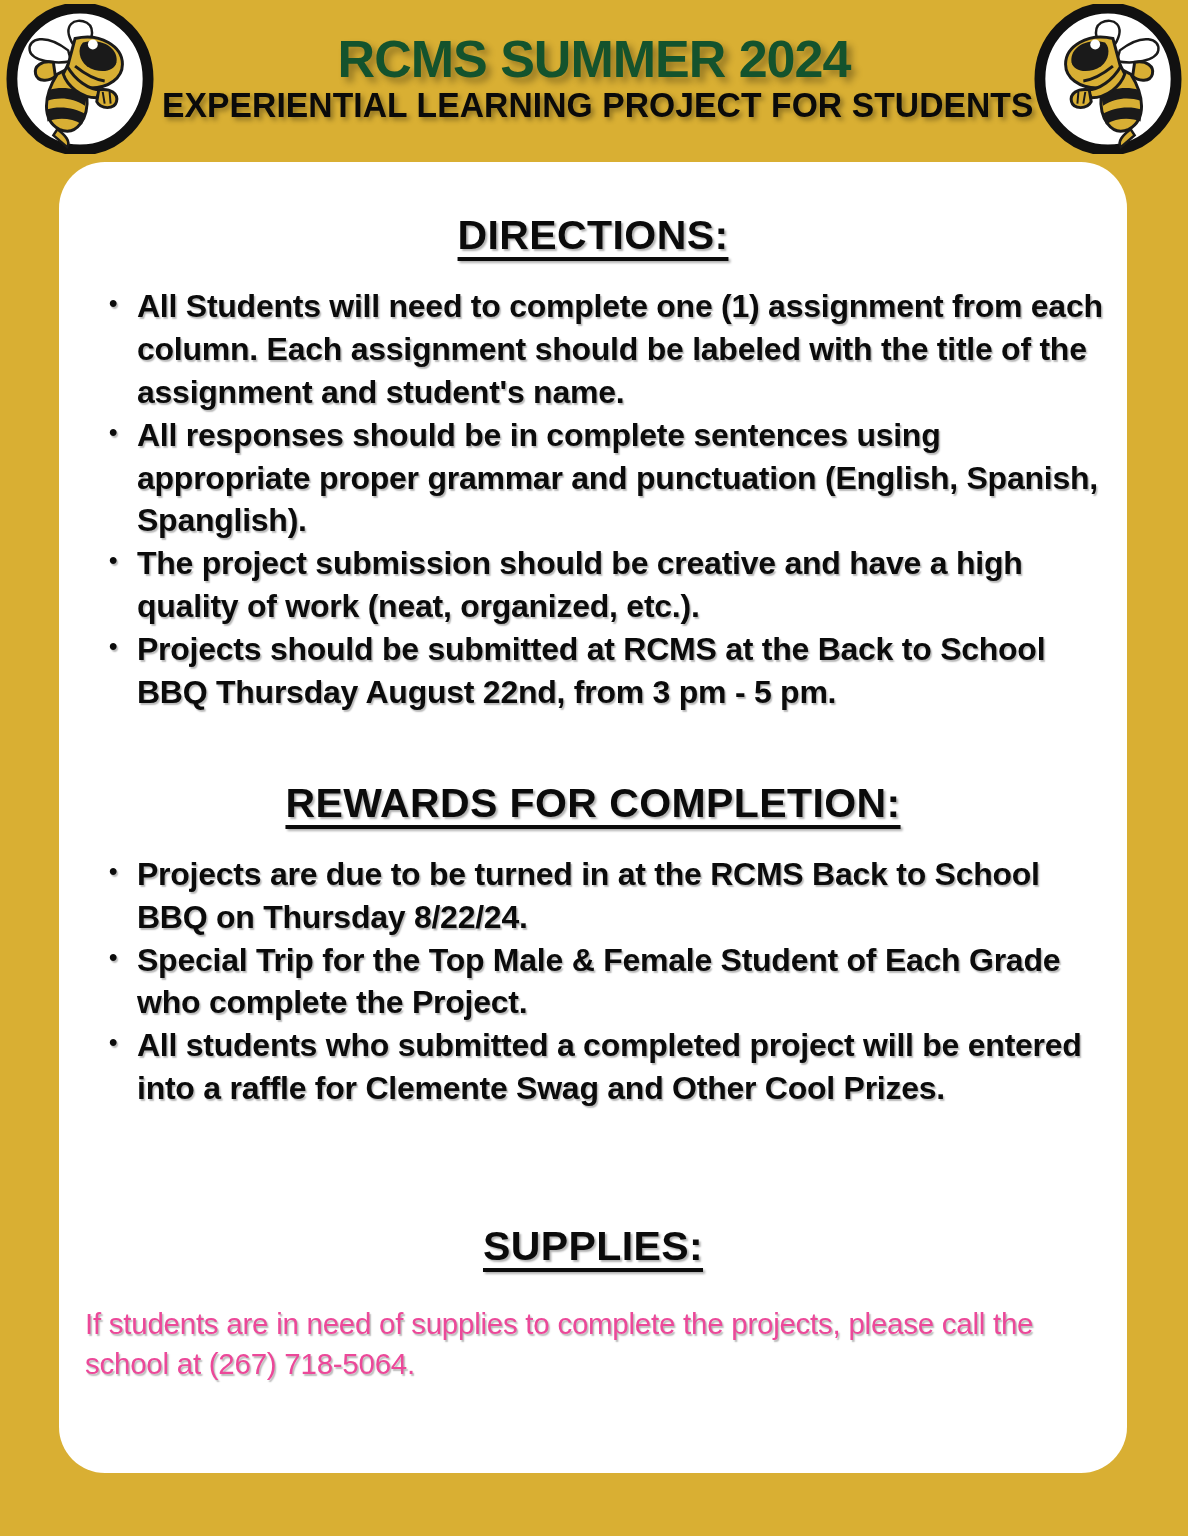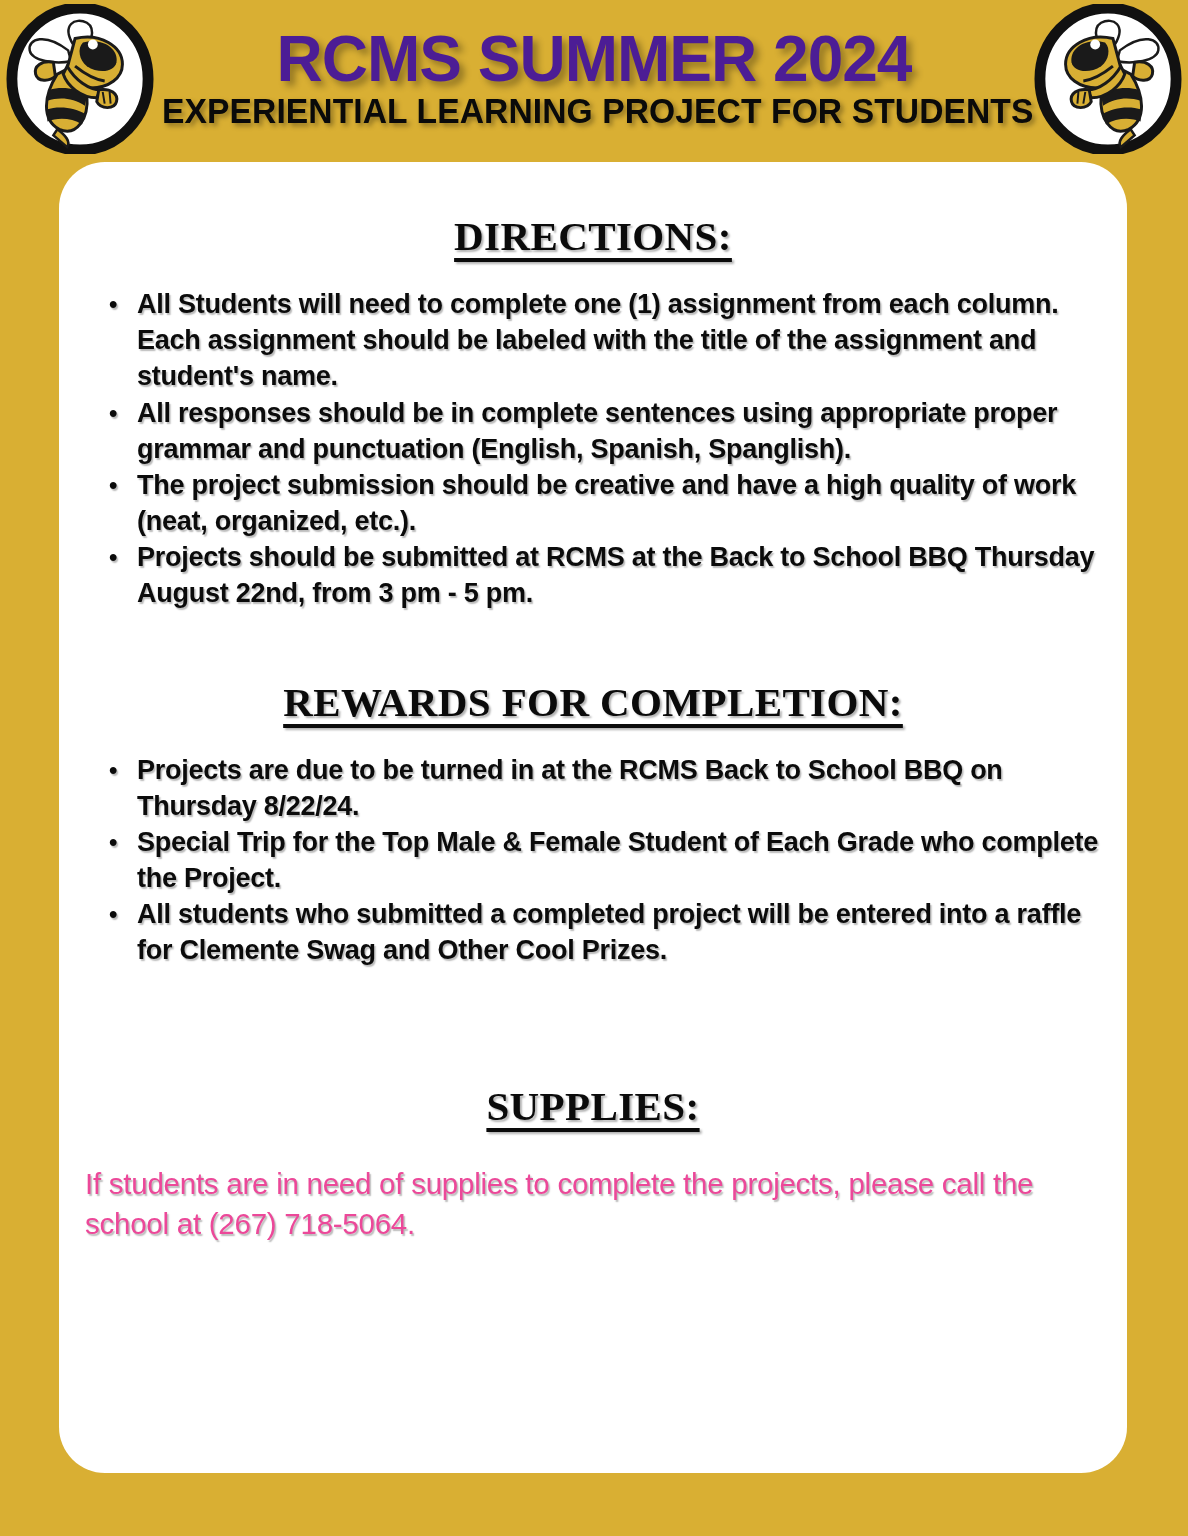--- a/index.html
+++ b/index.html
@@ -38,24 +38,24 @@
 
   .header-text {
     text-align: center;
     width: 900px;
     margin-top: -4px;
   }
 
   .banner-title {
     font-family: "Liberation Sans", sans-serif;
     font-weight: bold;
-    font-size: 64px;
+    font-size: 52px;
     line-height: 0.99;
     letter-spacing: -1px;
-    color: #4c1d95;
+    color: #14532d;
     text-shadow: 5px 5px 7px rgba(0,0,0,0.32);
     white-space: nowrap;
     text-align: center;
   }
 
   .banner-subtitle {
     font-family: "Liberation Sans Narrow", "Liberation Sans", sans-serif;
     font-weight: bold;
     font-size: 35px;
     line-height: 1.05;
@@ -74,21 +74,21 @@
     top: 162px;
     width: 1068px;
     height: 1311px;
     background: #ffffff;
     border-radius: 46px;
     padding: 28px 0 0 0;
   }
 
   .section-heading {
     text-align: center;
-    font-family: Liberation Serif, serif;
+    font-family: Liberation Sans, sans-serif;
     font-weight: bold;
     font-size: 41px;
     letter-spacing: 0.4px;
     color: #0b0b0b;
     text-decoration: underline;
     text-decoration-thickness: 4px;
     text-underline-offset: 8px;
     text-shadow: 2px 2px 2px rgba(0,0,0,0.30);
     transform: scaleX(1.0);
   }
@@ -101,21 +101,21 @@
     list-style: none;
     margin: 26px 0 0 0;
     padding: 0 22px 0 50px;
   }
 
   .bullet-item {
     position: relative;
     padding-left: 28px;
     font-family: "Liberation Sans", sans-serif;
     font-weight: bold;
-    font-size: 27px;
+    font-size: 32px;
     line-height: 1.34;
     letter-spacing: -0.25px;
     color: #0b0b0b;
     text-shadow: 1.5px 1.5px 1.5px rgba(0,0,0,0.28);
     margin-bottom: 0;
   }
 
   .bullet-item::before {
     content: "\2022";
     position: absolute;

